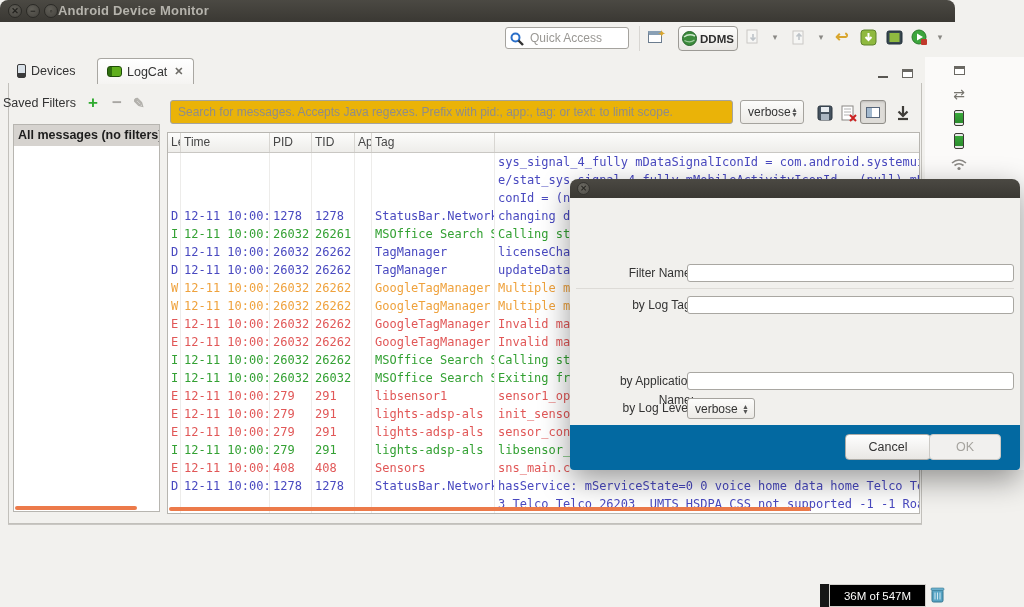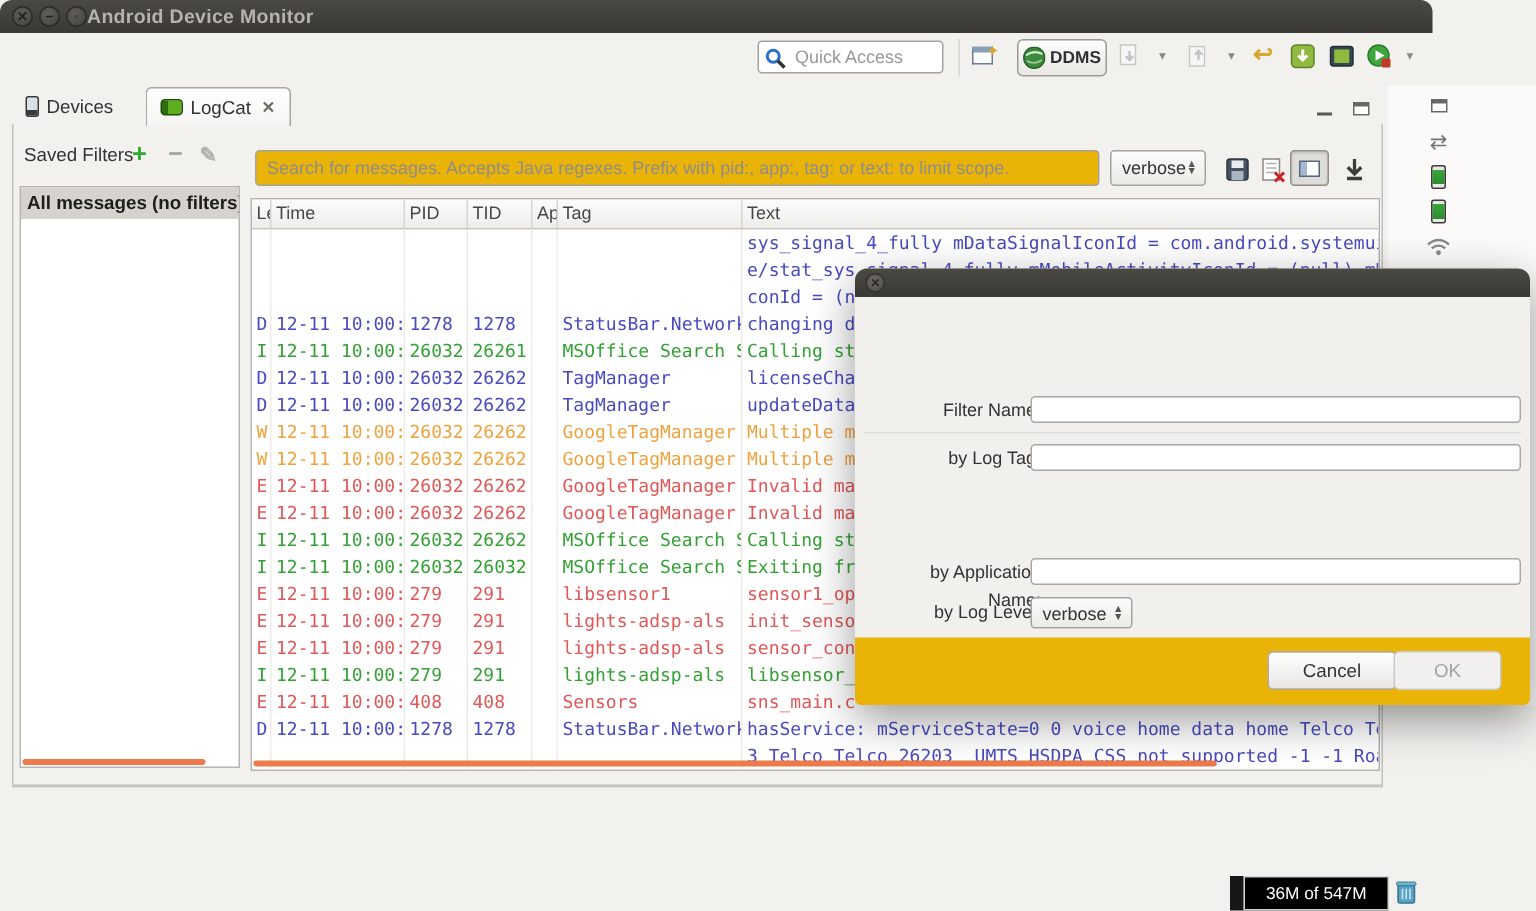--- a/index.html
+++ b/index.html
@@ -47,21 +47,21 @@
   .logcaticon{width:15px;height:11px;border-radius:3px;background:linear-gradient(90deg,#2f6e0e 30%,#5fae1c 30%);
     border:1px solid #1f4d08;}
   .tabclose{color:#6f6d68;font-size:11px;font-weight:bold;margin-left:2px;}
   .winminmax{position:absolute;top:8px;width:14px;height:12px;color:#595752;}
 
   
   .viewframe{position:absolute;left:8px;top:83px;width:914px;height:441px;
     background:#f2f1ee;border:1px solid #c2c0bb;border-top:none;}
 
   
-  .sf-head{position:absolute;left:16px;top:96px;font-size:12.5px;color:#333;z-index:1;}
+  .sf-head{position:absolute;left:3px;top:96px;font-size:12.5px;color:#333;z-index:1;}
   .sf-btn{position:absolute;top:93px;font-weight:bold;z-index:1;}
   .filterlist{position:absolute;left:13px;top:124px;width:147px;height:388px;background:#fff;
     border:1px solid #b7b5b0;z-index:1;}
   .fitem{height:21px;line-height:21px;padding-left:4px;font-size:12.5px;font-weight:600;
     color:#1d1d1d;background:#d6d3cf;white-space:nowrap;overflow:hidden;}
   .hscroll{position:absolute;height:4px;border-radius:2px;background:#ec7a4a;z-index:3;}
 
   
   .lsearch{position:absolute;left:170px;top:100px;width:563px;height:24px;background:#eab308;
     border:1px solid #a5a39e;border-radius:3px;z-index:1;}
@@ -114,21 +114,21 @@
     border-bottom:1px solid #e3e1dd;}
   .dtitle{position:absolute;left:12px;top:7px;font-size:12.5px;font-weight:bold;color:#1a1a1a;}
   .ddesc{position:absolute;left:14px;top:25px;font-size:12px;color:#2e2e2e;line-height:15px;}
   .dform{position:absolute;left:0;top:76px;width:450px;height:170px;}
   .drow{position:absolute;left:0;width:450px;height:19px;}
   .dlabel{position:absolute;left:0;top:0;width:112px;text-align:right;font-size:12px;color:#333;line-height:19px;margin-left:12px;}
   .dinput{position:absolute;left:117px;top:0;width:327px;height:18px;border:1px solid #a9a7a2;
     border-radius:3px;background:#fff;font:12px "Liberation Sans",sans-serif;padding:0 4px;outline:0;}
   .dsep{position:absolute;left:6px;width:438px;height:1px;background:#dddbd7;}
   .dcombo{position:absolute;left:117px;top:-1px;width:68px;height:21px;}
-  .dbuttons{position:absolute;left:0;top:246px;width:450px;height:45px;background:#eab308;
+  .dbuttons{position:absolute;left:0;top:246px;width:450px;height:45px;background:#0369a1;
     border-radius:0 0 4px 4px;}
   .btn{position:absolute;top:9px;height:26px;border:1px solid #aeaca7;border-radius:4px;
     background:linear-gradient(#fefefe,#e9e7e4);font-size:12.5px;color:#333;
     text-align:center;line-height:24px;}
   .btn.disabled{background:#f1f0ee;border-color:#cbc9c5;color:#a5a39e;}
 
   
   .heap-black{position:absolute;left:820px;top:584px;width:9px;height:23px;background:#161616;}
   .heap-gauge{position:absolute;left:829px;top:584px;width:97px;height:23px;background:#000000;
     border:1px solid #d2d0cc;color:#fdfdfb;font-size:11.5px;text-align:center;line-height:22px;}
@@ -271,21 +271,20 @@
   </div>
 
   <div class="logtable">
     <div class="lheader" id="log-header">
         <div class="hcell c-lvl">Le</div>
         <div class="hcell c-time">Time</div>
         <div class="hcell c-pid">PID</div>
         <div class="hcell c-tid">TID</div>
         <div class="hcell c-app">Ap</div>
         <div class="hcell c-tag">Tag</div>
-        <div class="hcell c-txt">Text</div>
       </div>
     <div id="log-rows">
         <div class="lrow" style="color: rgb(73, 73, 192);">
           <div class="cell c-lvl"></div>
           <div class="cell c-time"></div>
           <div class="cell c-pid"></div>
           <div class="cell c-tid"></div>
           <div class="cell c-app"></div>
           <div class="cell c-tag"></div>
           <div class="cell c-txt">sys_signal_4_fully mDataSignalIconId = com.android.systemui:</div>

